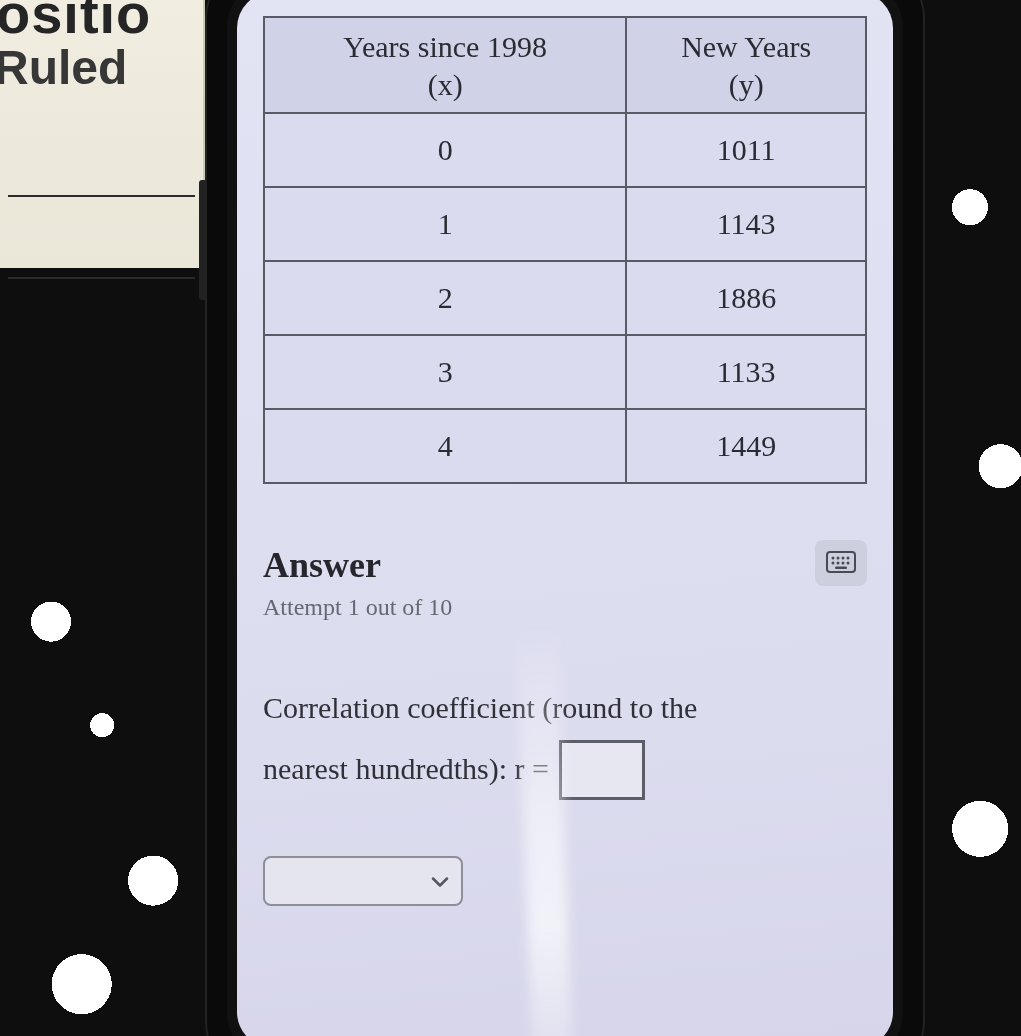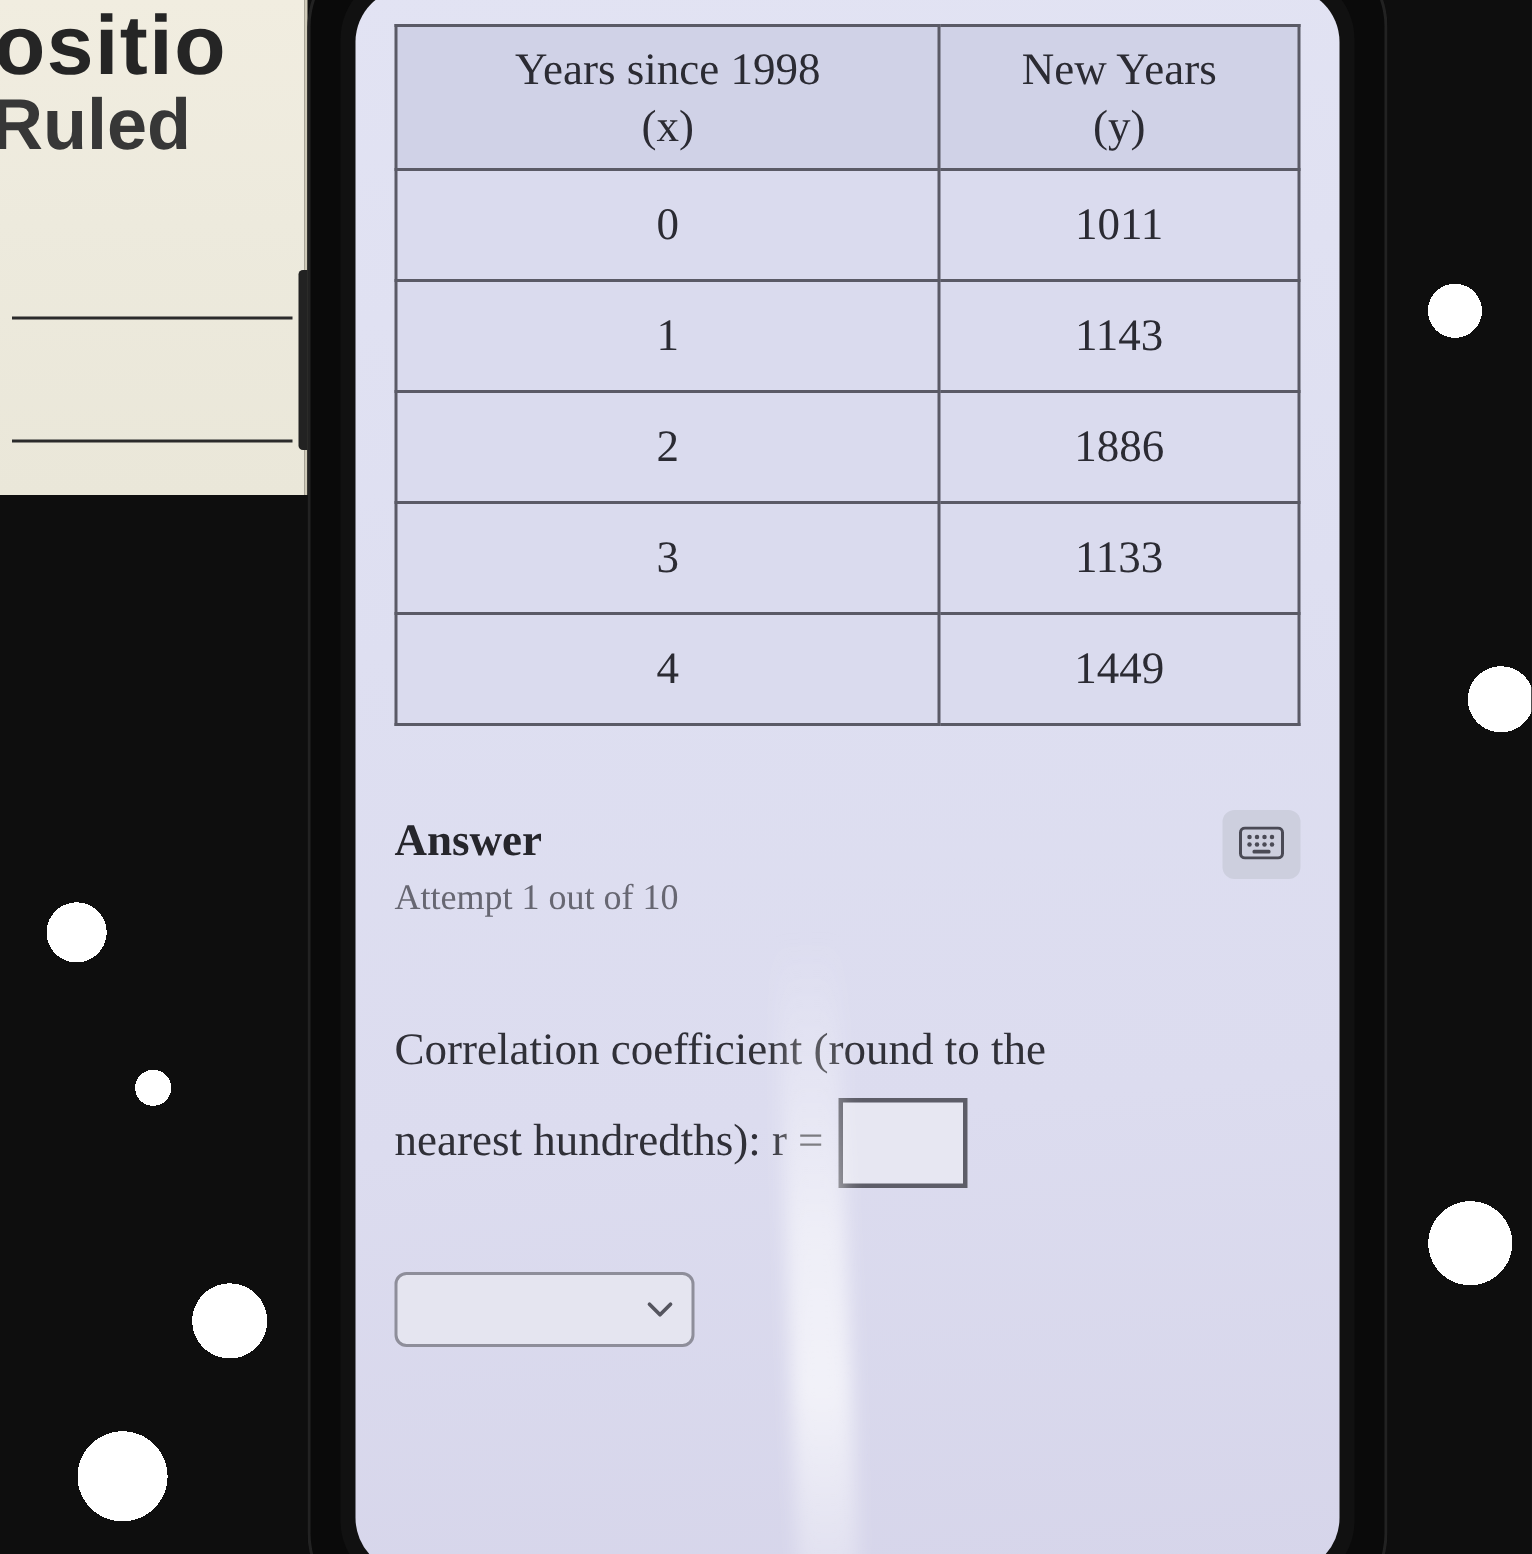--- a/index.html
+++ b/index.html
@@ -15,24 +15,24 @@
       radial-gradient(circle at 15% 85%, #fff 25px, transparent 25px),
       radial-gradient(circle at 8% 95%, #fff 30px, transparent 30px),
       radial-gradient(circle at 95% 20%, #fff 18px, transparent 18px),
       radial-gradient(circle at 98% 45%, #fff 22px, transparent 22px),
       radial-gradient(circle at 96% 80%, #fff 28px, transparent 28px),
       #0e0e0e;
   }
 
   
   .notebook-label {
-    position: absolute; left: 0; top: 0; width: 205px; height: 330px;
+    position: absolute; left: 0; top: 0; width: 205px; height: 268px;
     background: linear-gradient(180deg, #f1ede0 0%, #edeadd 45%, #eae7d9 100%);
     border-right: 2px solid #cfcab8;
-    padding: 16px 8px;
+    padding: 0 8px;
     font-family: Arial, Helvetica, sans-serif;
   }
   .notebook-label .title-big {
     font-size: 56px; font-weight: 800; color: #252525; letter-spacing: 1px;
     line-height: 1; margin-top: -14px; margin-left: -12px; white-space: nowrap; overflow: hidden;
   }
   .notebook-label .title-med {
     font-size: 48px; font-weight: 700; color: #373737; margin-left: -14px; margin-top: -2px;
   }
   .notebook-label .rule {
@@ -80,21 +80,21 @@
   table.data th {
     background: #d0d2e7; font-weight: 400; padding: 12px 6px 10px;
     font-size: 30px;
   }
   table.data th .sub { display:block; margin-top: 4px; }
   table.data td { background: #dadbee; height: 74px; }
 
   
   .answer-sec { margin-top: 60px; position: relative; }
   .answer-sec .heading {
-    font-weight: 700; font-size: 30px; color: #26262c;
+    font-weight: 700; font-size: 36px; color: #26262c;
     font-family: Georgia, serif;
   }
   .answer-sec .attempt {
     font-size: 24px; color: #676772; margin-top: 8px;
   }
   .kbd-btn {
     position: absolute; right: 0; top: -4px;
     width: 52px; height: 46px; border-radius: 8px;
     background: #cdcfde; display: flex; align-items: center; justify-content: center;
     border: none; cursor: pointer;

